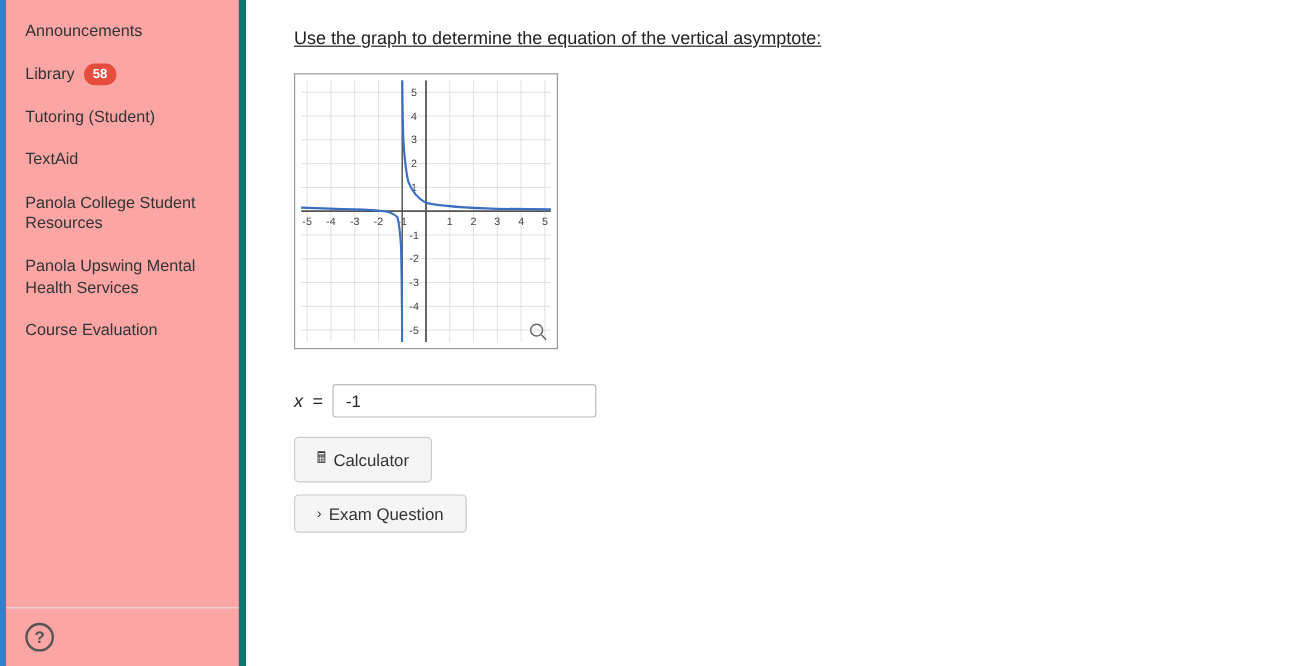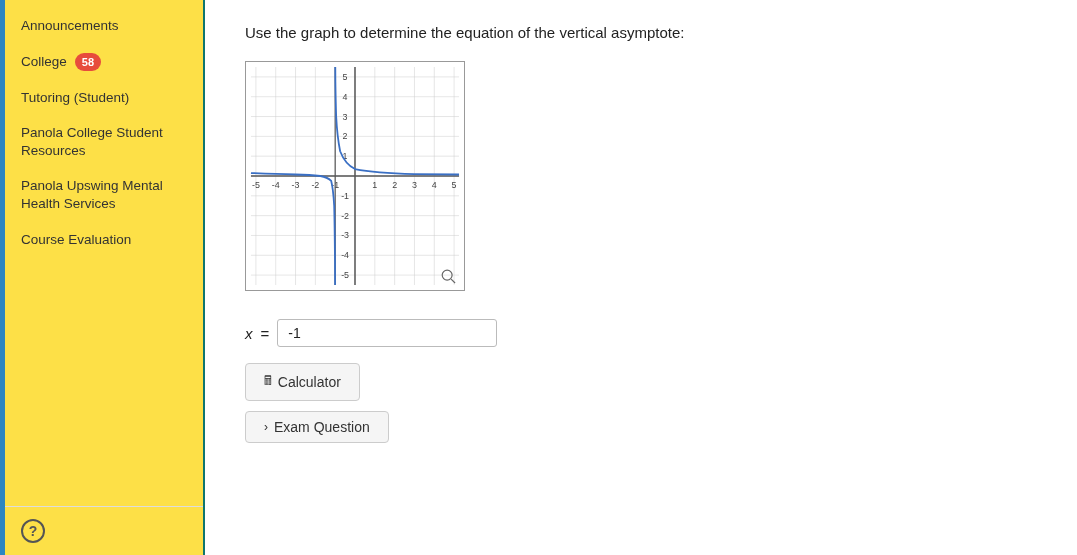--- a/index.html
+++ b/index.html
@@ -9,22 +9,22 @@
       display: flex;
       height: 555px;
       width: 1077px;
       overflow: hidden;
     }
 
     
     .sidebar {
       width: 200px;
       min-width: 200px;
-      background: #fde047;
-      border-right: 2px solid #0f766e;
+      background: #fca5a5;
+      border-right: 6px solid #0f766e;
       display: flex;
       flex-direction: column;
       padding-top: 8px;
       overflow-y: auto;
     }
     .sidebar-item {
       padding: 9px 16px;
       font-size: 13.5px;
       color: #333;
       cursor: pointer;
@@ -71,20 +71,21 @@
     .main {
       flex: 1;
       padding: 24px 40px;
       overflow-y: auto;
     }
     .question-text {
       font-size: 15px;
       color: #222;
       margin-bottom: 20px;
       font-weight: 400;
+      text-decoration: underline;
     }
 
     
     .graph-container {
       display: inline-block;
       position: relative;
       margin-bottom: 24px;
     }
     .graph-svg {
       border: none;
@@ -162,25 +163,28 @@
 </head>
 <body>
 
 <div class="left-accent"></div>
 
 <nav class="sidebar" style="margin-left:5px;">
   <div class="sidebar-item">
     <span>Announcements</span>
   </div>
   <div class="sidebar-item">
-    <span>College</span>
+    <span>Library</span>
     <span class="badge">58</span>
   </div>
   <div class="sidebar-item">
     <span>Tutoring (Student)</span>
+  </div>
+  <div class="sidebar-item">
+    <span>TextAid</span>
   </div>
   <div class="sidebar-item">
     <span>Panola College Student Resources</span>
   </div>
   <div class="sidebar-item">
     <span>Panola Upswing Mental Health Services</span>
   </div>
   <div class="sidebar-item">
     <span>Course Evaluation</span>
   </div>

